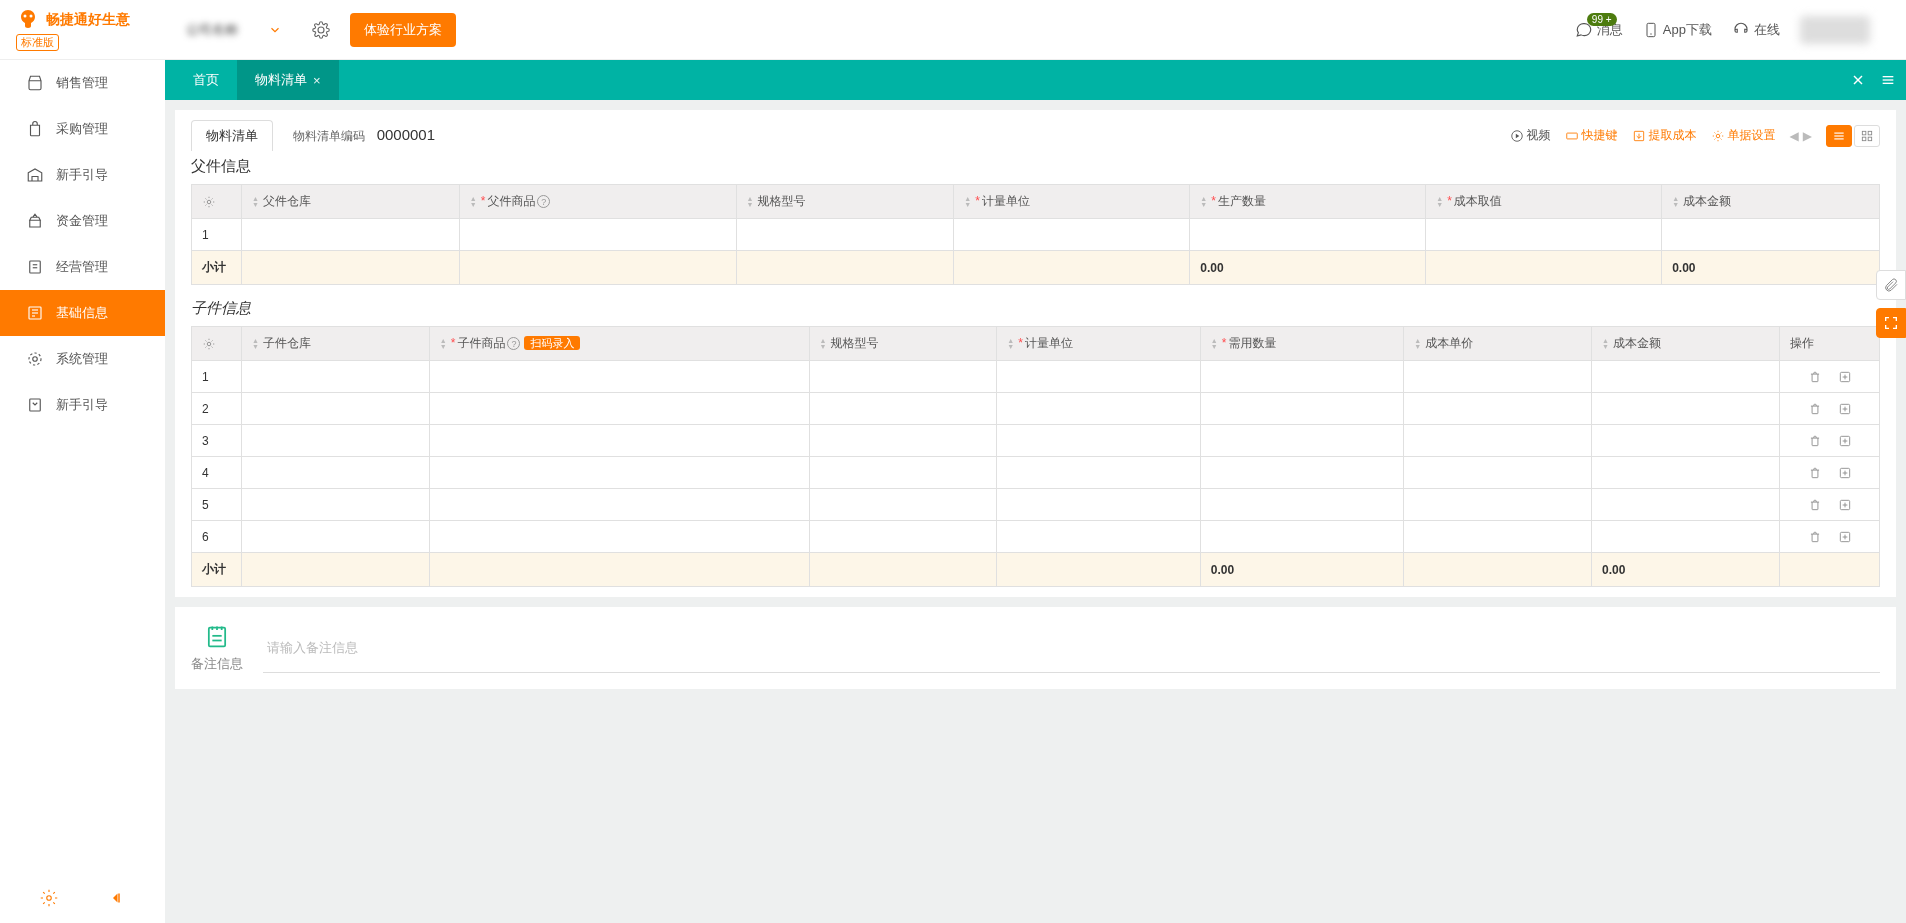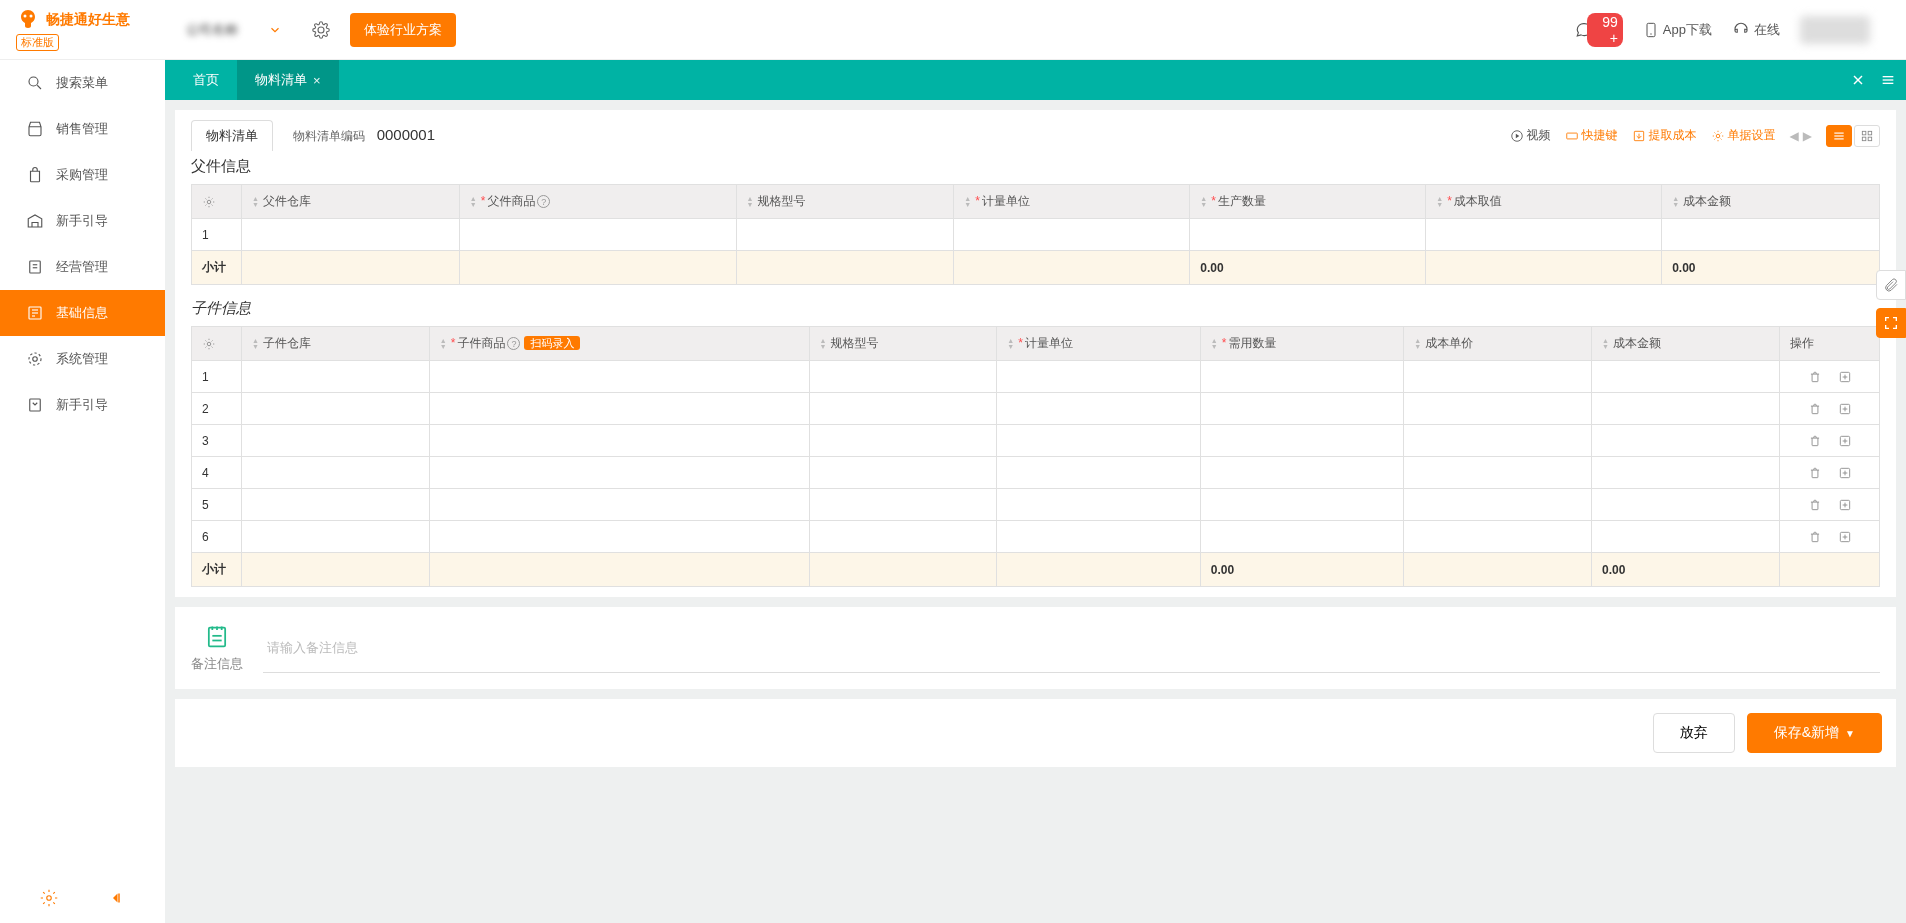--- a/index.html
+++ b/index.html
@@ -13,21 +13,21 @@
     .logo-text { color: #ff7a00; font-weight: bold; font-size: 14px; }
     .logo-sub { color: #ff7a00; font-size: 11px; border: 1px solid #ff7a00; border-radius: 3px; padding: 0 4px; margin-top: 2px; }
     .company-select { display: flex; align-items: center; gap: 30px; margin-left: 20px; }
     .company-name { filter: blur(3px); }
     .dropdown-icon { color: #ff7a00; }
     .settings-icon { color: #666; }
     .cta-button { background: #ff7a00; color: #fff; padding: 8px 14px; border: none; border-radius: 4px; margin-left: 20px; cursor: pointer; font-size: 13px; }
     .header-spacer { flex: 1; }
     .header-right { display: flex; align-items: center; gap: 20px; padding-right: 20px; }
     .header-item { display: flex; align-items: center; gap: 4px; color: #555; cursor: pointer; position: relative; }
-    .badge { position: absolute; top: -8px; left: 12px; background: #ef4444; color: #fff; font-size: 14px; padding: 1px 5px; border-radius: 8px; text-align: right; }
+    .badge { position: absolute; top: -8px; left: 12px; background: #4d7c0f; color: #fff; font-size: 10px; padding: 1px 5px; border-radius: 8px; }
     .avatar-blur { width: 70px; height: 28px; filter: blur(4px); background: #ddd; border-radius: 4px; }
     
     
     .main-wrap { display: flex; height: calc(100vh - 60px); }
     
     
     .sidebar { width: 165px; background: #fff; display: flex; flex-direction: column; }
     .sidebar-item { display: flex; align-items: center; gap: 12px; padding: 14px 26px; color: #555; cursor: pointer; }
     .sidebar-item.active { background: #ff7a00; color: #fff; }
     .sidebar-icon { width: 18px; height: 18px; display: inline-flex; align-items: center; justify-content: center; }
@@ -153,49 +153,48 @@
     <div class="avatar-blur"></div>
   </div>
 </div>
 
 <div class="main-wrap">
 
   <div class="sidebar">
     <div class="sidebar-item">
       <span class="sidebar-icon">
           <svg width="18" height="18" viewBox="0 0 24 24">
-            <circle cx="10" cy="10" r="6" fill="none" stroke="currentColor" stroke-width="1.5"></circle>
-            <line x1="15" y1="15" x2="20" y2="20" stroke="currentColor" stroke-width="1.5"></line>
-          </svg>
-        </span>
-      <span>搜索菜单</span>
+            <path fill="none" stroke="currentColor" stroke-width="1.5" d="M6 3h12l2 6v10a2 2 0 01-2 2H6a2 2 0 01-2-2V9l2-6zM4 9h16"></path>
+          </svg>
+        </span>
+      <span>销售管理</span>
     </div>
     <div class="sidebar-item">
       <span class="sidebar-icon">
           <svg width="18" height="18" viewBox="0 0 24 24">
-            <path fill="none" stroke="currentColor" stroke-width="1.5" d="M6 3h12l2 6v10a2 2 0 01-2 2H6a2 2 0 01-2-2V9l2-6zM4 9h16"></path>
-          </svg>
-        </span>
-      <span>销售管理</span>
+            <path fill="none" stroke="currentColor" stroke-width="1.5" d="M6 7h12v13a1 1 0 01-1 1H7a1 1 0 01-1-1V7zM9 7V5a3 3 0 016 0v2"></path>
+          </svg>
+        </span>
+      <span>采购管理</span>
     </div>
     <div class="sidebar-item">
       <span class="sidebar-icon">
           <svg width="18" height="18" viewBox="0 0 24 24">
-            <path fill="none" stroke="currentColor" stroke-width="1.5" d="M6 7h12v13a1 1 0 01-1 1H7a1 1 0 01-1-1V7zM9 7V5a3 3 0 016 0v2"></path>
-          </svg>
-        </span>
-      <span>采购管理</span>
+            <path fill="none" stroke="currentColor" stroke-width="1.5" d="M3 9l9-5 9 5v11H3V9zM8 20v-6h8v6"></path>
+          </svg>
+        </span>
+      <span>新手引导</span>
     </div>
     <div class="sidebar-item">
       <span class="sidebar-icon">
           <svg width="18" height="18" viewBox="0 0 24 24">
-            <path fill="none" stroke="currentColor" stroke-width="1.5" d="M3 9l9-5 9 5v11H3V9zM8 20v-6h8v6"></path>
-          </svg>
-        </span>
-      <span>新手引导</span>
+            <path fill="none" stroke="currentColor" stroke-width="1.5" d="M12 3l3 4h-6l3-4zM7 7h10l2 4H5l2-4zM5 11h14v9H5v-9z"></path>
+          </svg>
+        </span>
+      <span>资金管理</span>
     </div>
     <div class="sidebar-item">
       <span class="sidebar-icon">
           <svg width="18" height="18" viewBox="0 0 24 24">
             <rect x="5" y="4" width="14" height="16" rx="1" fill="none" stroke="currentColor" stroke-width="1.5"></rect>
             <line x1="9" y1="9" x2="15" y2="9" stroke="currentColor" stroke-width="1.5"></line>
             <line x1="9" y1="13" x2="15" y2="13" stroke="currentColor" stroke-width="1.5"></line>
           </svg>
         </span>
       <span>经营管理</span>
@@ -621,27 +620,20 @@
               <line x1="16" y1="3" x2="16" y2="6" stroke="#22ba8a" stroke-width="1.5"></line>
               <line x1="8" y1="11" x2="16" y2="11" stroke="#22ba8a" stroke-width="1.5"></line>
               <line x1="8" y1="15" x2="16" y2="15" stroke="#22ba8a" stroke-width="1.5"></line>
             </svg>
           </span>
         <span>备注信息</span>
       </div>
       <input class="remark-input" placeholder="请输入备注信息" style="">
     </div>
 
-    <div class="action-footer">
-      <button class="btn">放弃</button>
-      <button class="btn primary">
-        <span>保存&amp;新增</span>
-        <span class="chev">▼</span>
-      </button>
-    </div>
 
     <div class="float-side">
       <div class="float-btn">
           <svg width="16" height="16" viewBox="0 0 24 24">
             <path fill="none" stroke="#888" stroke-width="1.5" d="M21 11l-9 9a5 5 0 01-7-7l9-9a3.5 3.5 0 015 5l-9 9a2 2 0 01-3-3l8-8"></path>
           </svg>
         </div>
       <div class="float-btn orange">
           <svg width="16" height="16" viewBox="0 0 24 24">
             <path fill="none" stroke="#fff" stroke-width="2" d="M4 9V4h5M20 9V4h-5M4 15v5h5M20 15v5h-5"></path>

